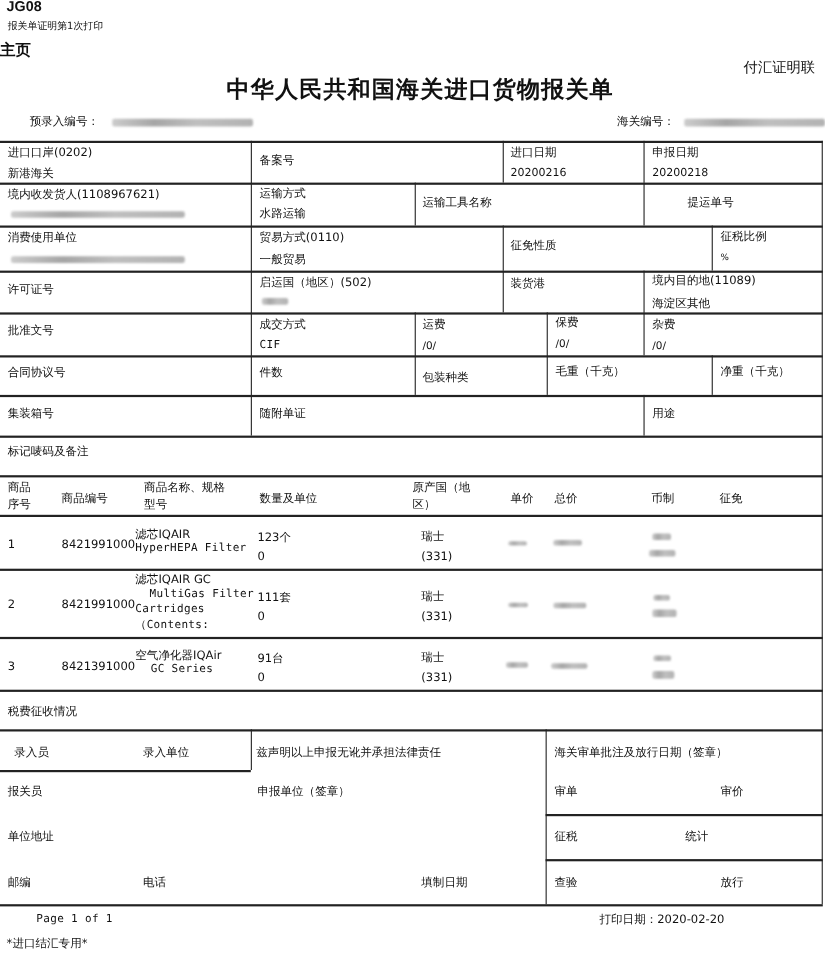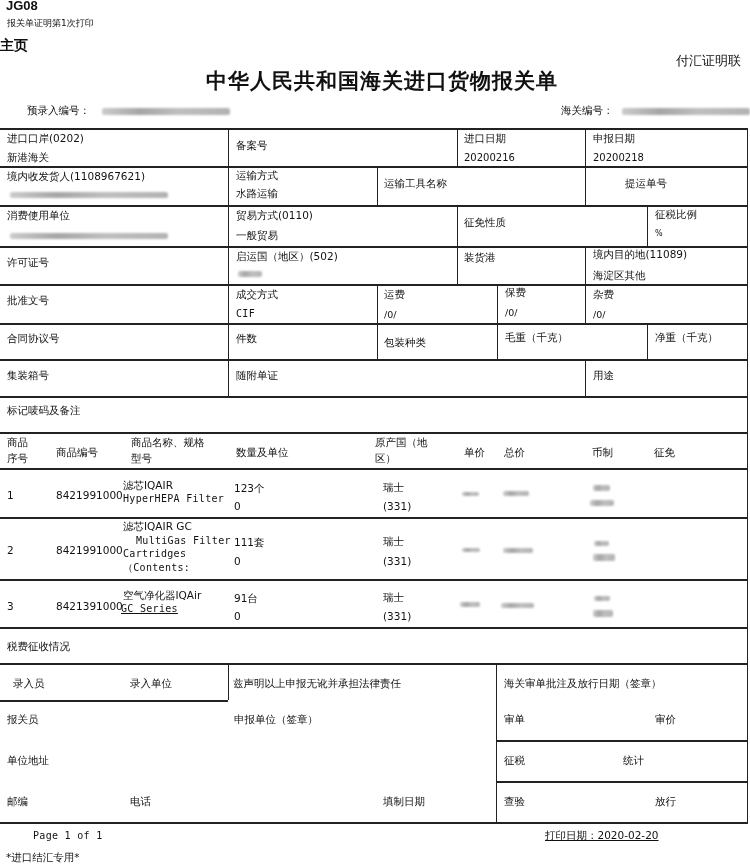--- a/index.html
+++ b/index.html
@@ -160,21 +160,21 @@
   <div class="blur" style="left:462px;top:548px;width:18px;height:4px;"></div>
   <div class="blur" style="left:503px;top:548px;width:30px;height:5px;"></div>
   <div class="blur" style="left:594px;top:541px;width:15px;height:5px;"></div>
   <div class="blur" style="left:593px;top:554px;width:22px;height:7px;"></div>
 </div>
 
 <div>
   <div class="abs t11" style="left:7px;top:600px;">3</div>
   <div class="abs t11" style="left:56px;top:600px;">8421391000</div>
   <div class="abs t11" style="left:123px;top:589px;">空气净化器IQAir</div>
-  <div class="abs mono" style="left:121px;top:603px;text-decoration:underline;">GC Series</div>
+  <div class="abs mono" style="left:137px;top:603px;">GC Series</div>
   <div class="abs t11" style="left:234px;top:592px;">91台</div>
   <div class="abs t11" style="left:234px;top:610px;">0</div>
   <div class="abs t11" style="left:383px;top:591px;">瑞士</div>
   <div class="abs t11" style="left:383px;top:610px;">(331)</div>
   <div class="blur" style="left:460px;top:602px;width:20px;height:5px;"></div>
   <div class="blur" style="left:501px;top:603px;width:33px;height:5px;"></div>
   <div class="blur" style="left:594px;top:596px;width:16px;height:5px;"></div>
   <div class="blur" style="left:593px;top:610px;width:20px;height:7px;"></div>
 </div>
 
@@ -191,13 +191,13 @@
 <div class="abs t11" style="left:504px;top:754px;">征税</div>
 <div class="abs t11" style="left:623px;top:754px;">统计</div>
 <div class="abs t11" style="left:7px;top:795px;">邮编</div>
 <div class="abs t11" style="left:130px;top:795px;">电话</div>
 <div class="abs t11" style="left:383px;top:795px;">填制日期</div>
 <div class="abs t11" style="left:504px;top:795px;">查验</div>
 <div class="abs t11" style="left:655px;top:795px;">放行</div>
 
 <div class="abs mono" style="left:33px;top:830px;">Page 1 of 1</div>
 <div class="abs t11" style="left:6px;top:851px;">*进口结汇专用*</div>
-<div class="abs t11" style="left:545px;top:829px;text-decoration:underline;">打印日期：2020-02-20</div>
+<div class="abs t11" style="left:545px;top:829px;">打印日期：2020-02-20</div>
 
 </body></html>

